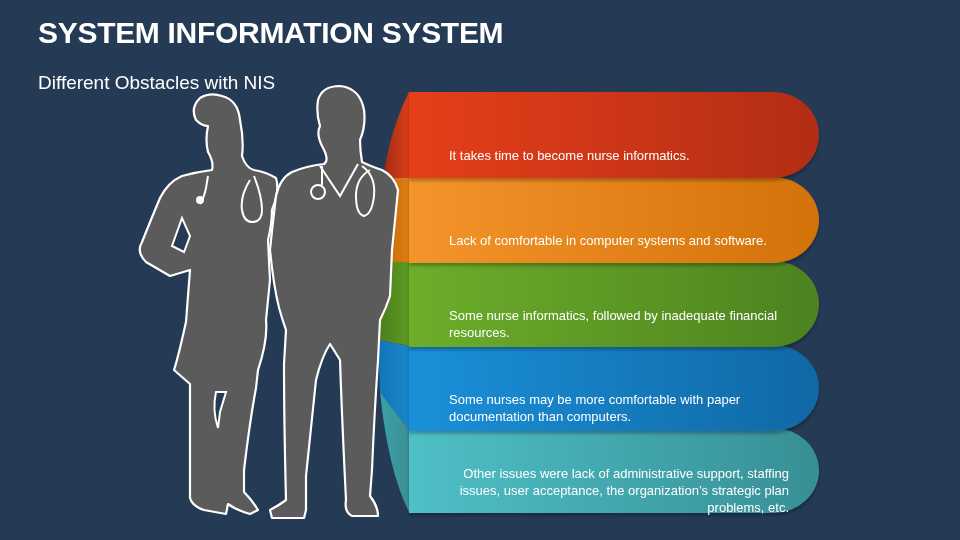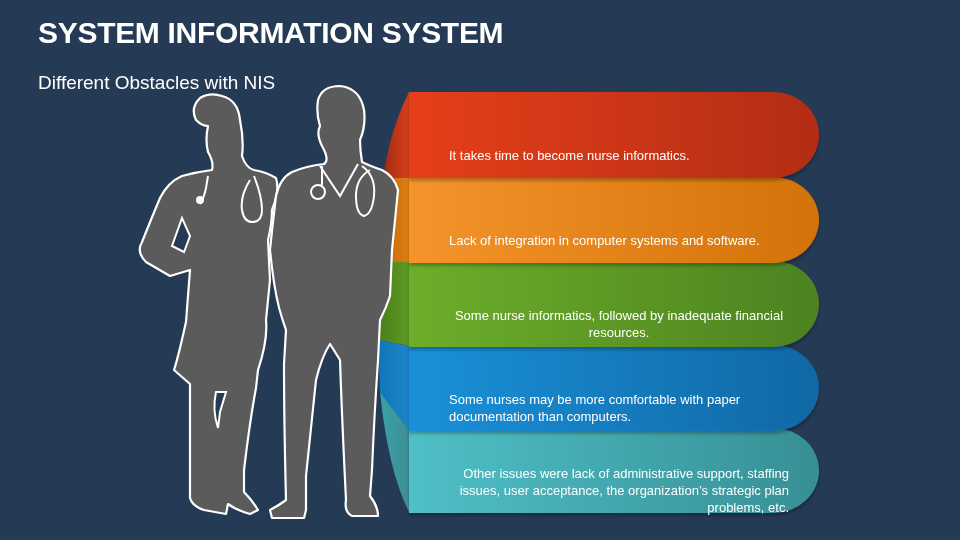--- a/index.html
+++ b/index.html
@@ -84,23 +84,23 @@
   <path d="M409,178 L409,262 L378,262 L378,178 Z" fill="url(#fold1)"></path>
   <path d="M409,262 L409,346 L378,340 L378,262 Z" fill="url(#fold2)"></path>
   <path d="M409,346 L409,430 L380,392 L378,340 Z" fill="url(#fold3)"></path>
   <path d="M409,430 L409,512 Q388,470 380,392 Z" fill="url(#fold4)"></path>
 </svg>
 
 <div class="band" style="top:92px; background:linear-gradient(90deg,#e63f1a,#b22d14); z-index:5;">
   <div class="band-text">It takes time to become nurse informatics.</div>
 </div>
 <div class="band" style="top:177px; background:linear-gradient(90deg,#f5942b,#d27208); z-index:4;">
-  <div class="band-text">Lack of integration in computer systems and software.</div>
+  <div class="band-text">Lack of comfortable in computer systems and software.</div>
 </div>
-<div class="band" style="top:261px; background:linear-gradient(90deg,#6cae2a,#4d8220); z-index:3;text-align:center;">
+<div class="band" style="top:261px; background:linear-gradient(90deg,#6cae2a,#4d8220); z-index:3;">
   <div class="band-text">Some nurse informatics, followed by inadequate financial resources.</div>
 </div>
 <div class="band" style="top:345px; background:linear-gradient(90deg,#1a90d9,#1068a4); z-index:2;">
   <div class="band-text">Some nurses may be more comfortable with paper documentation than computers.</div>
 </div>
 <div class="band" style="top:428px; height:85px; background:linear-gradient(90deg,#4fc0c8,#378f95); z-index:1;text-align:right;">
   <div class="band-text">Other issues were lack of administrative support, staffing issues, user acceptance, the organization’s strategic plan problems, etc.</div>
 </div>
 
 <svg class="figures" style="z-index:10;" viewBox="0 0 960 540" width="960" height="540">

